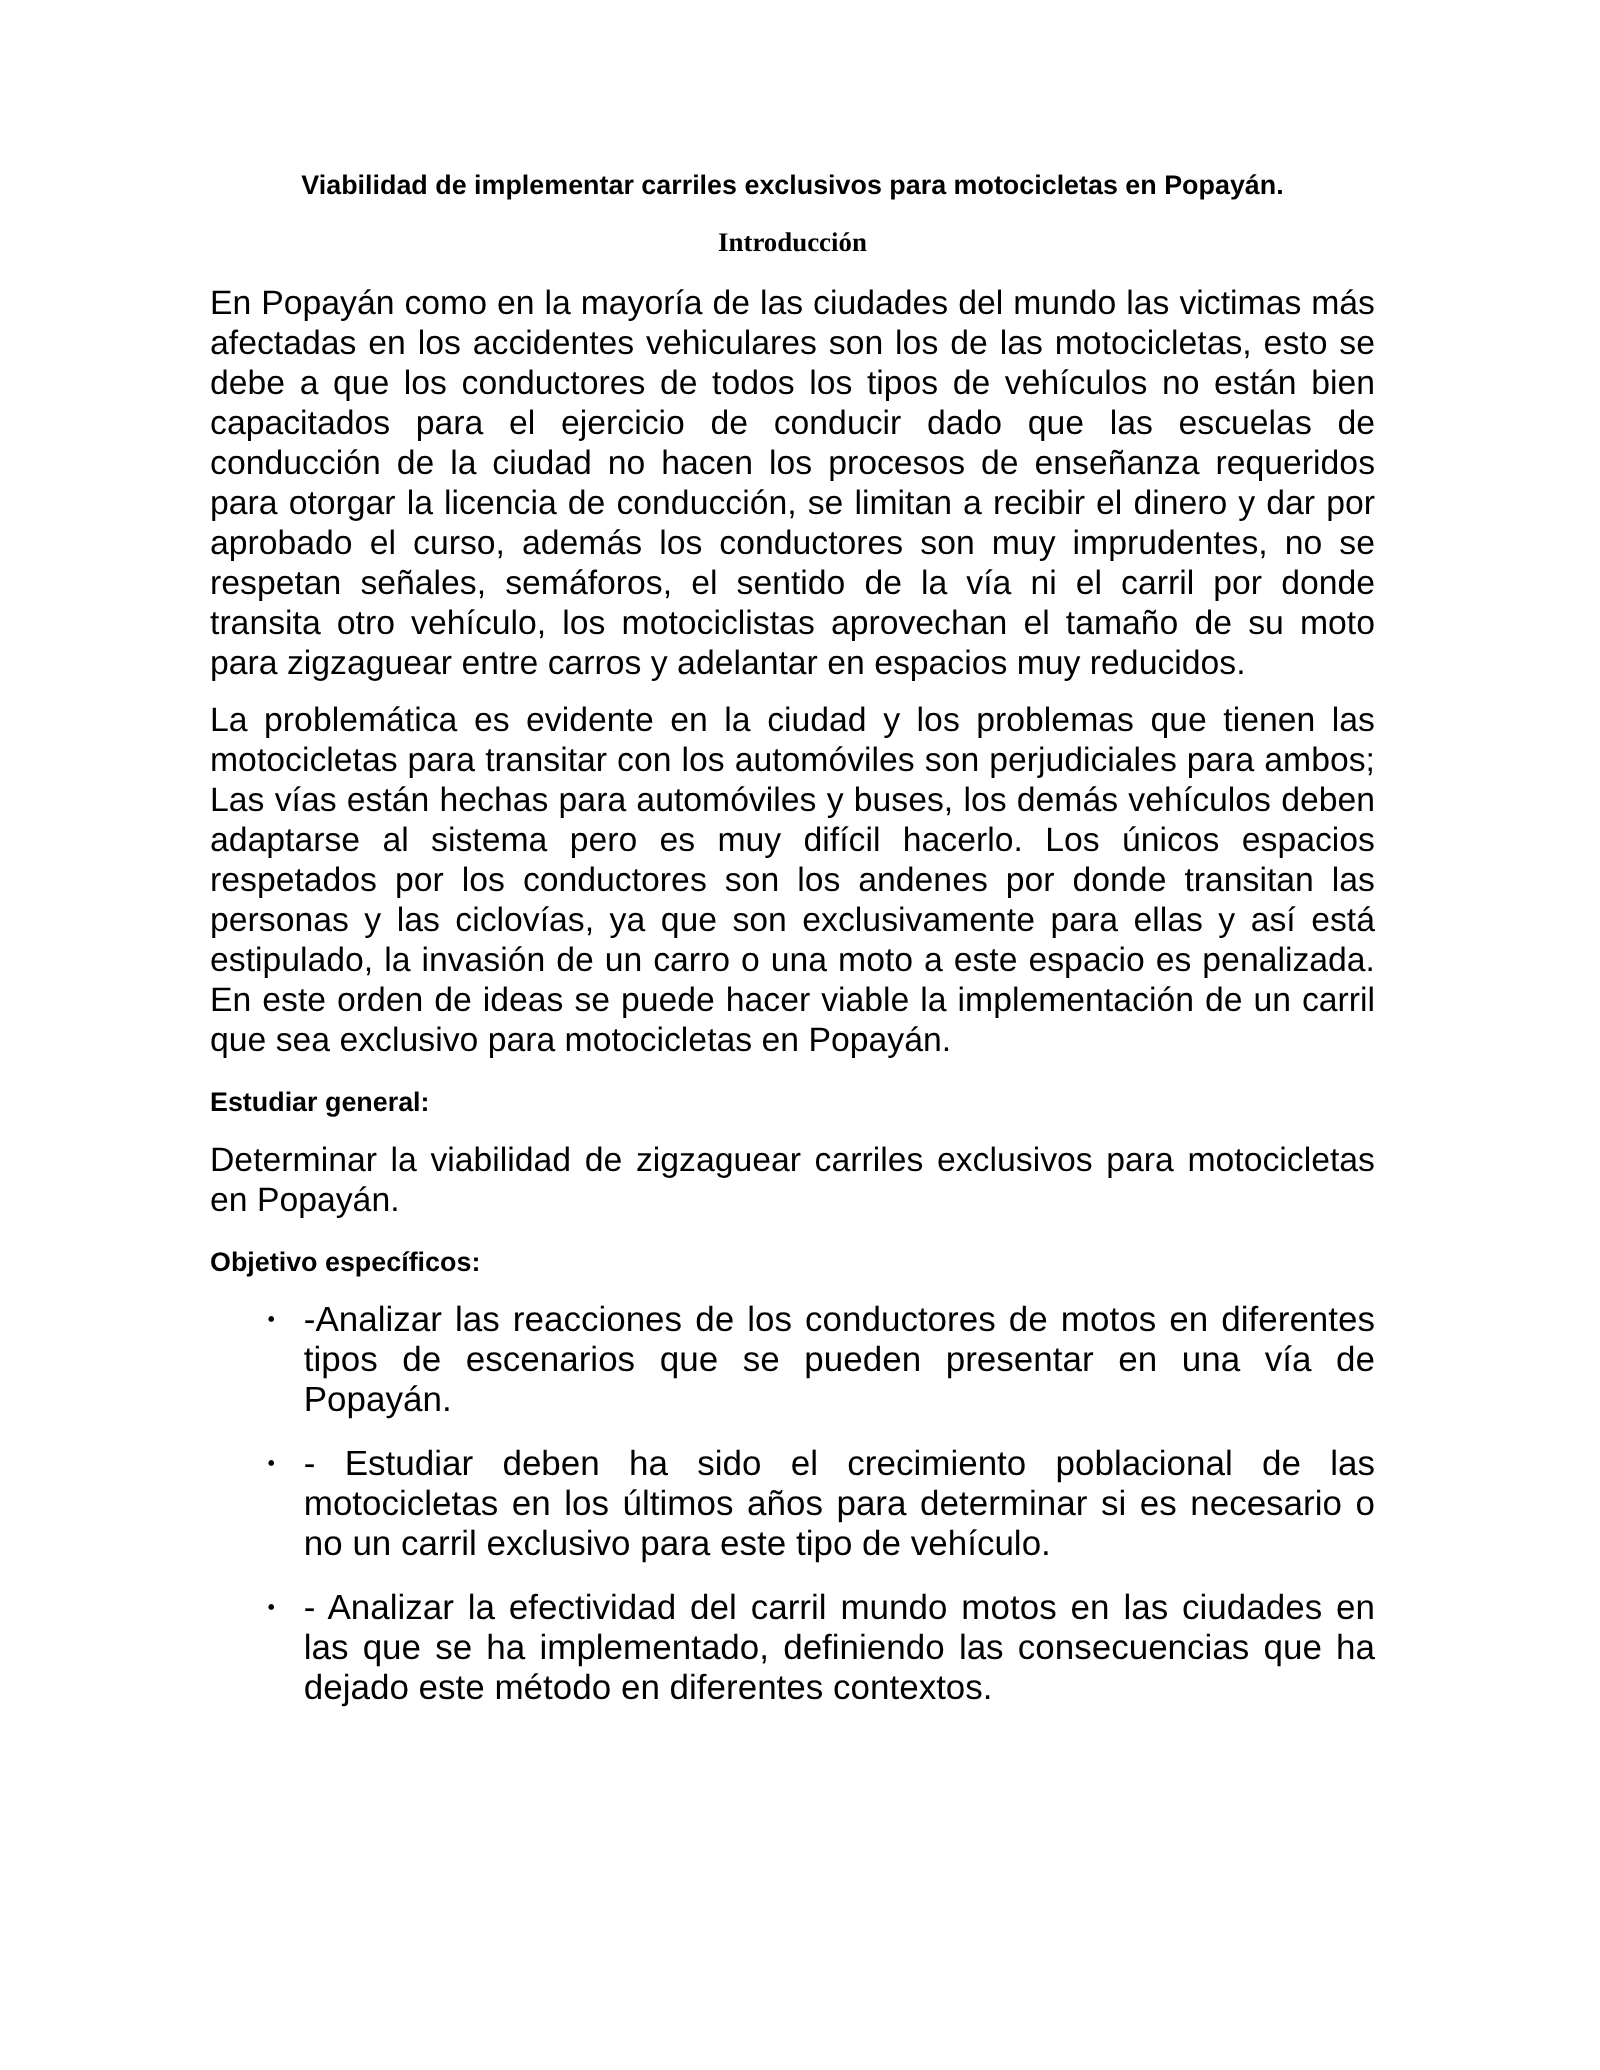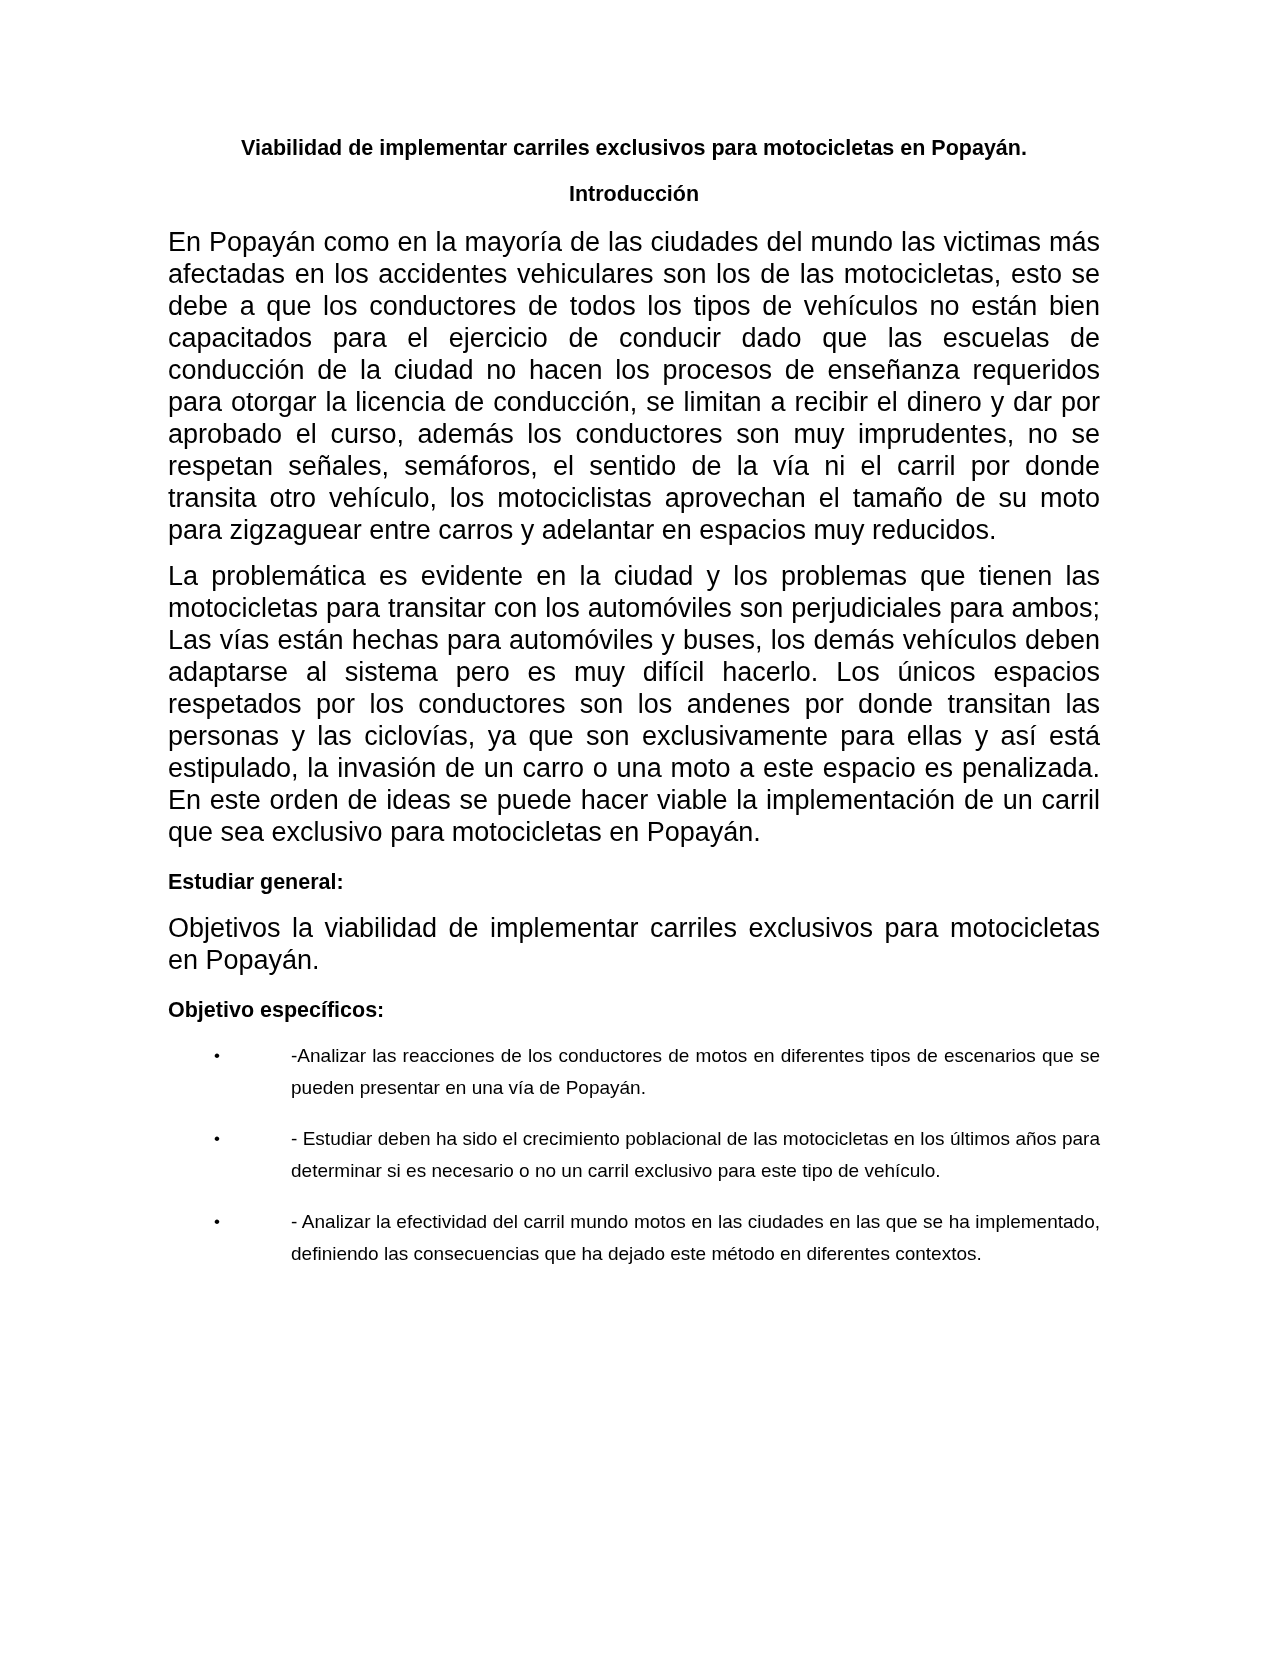--- a/index.html
+++ b/index.html
@@ -27,20 +27,21 @@
     text-align: center;
     line-height: 32px;
     margin: 0 0 14px 0;
   }
   .doc-subtitle {
     font-size: 21.5px;
     font-weight: bold;
     text-align: center;
     line-height: 32px;
     margin: 0 0 16px 0;
+    font-family: Liberation Serif, serif;
   }
   .body-par {
     font-size: 27px;
     line-height: 32px;
     text-align: justify;
     margin: 0 0 14px 0;
   }
   .section-heading {
     font-size: 21.5px;
     font-weight: bold;
@@ -59,42 +60,41 @@
   }
   .bullet-marker {
     flex: 0 0 75px;
     box-sizing: border-box;
     padding-left: 46px;
     font-size: 17px;
     line-height: 32px;
   }
   .bullet-text {
     flex: 1;
-    font-size: 19px;
+    font-size: 28px;
     line-height: 32px;
     text-align: justify;
-    margin-left: 48px;
   }
 </style>
 </head>
 <body>
 
 <div class="page">
 
   <h1 class="doc-title">Viabilidad de implementar carriles exclusivos para motocicletas en Popayán.</h1>
 
   <h2 class="doc-subtitle">Introducción</h2>
 
   <p class="body-par">En Popayán como en la mayoría de las ciudades del mundo las victimas más afectadas en los accidentes vehiculares son los de las motocicletas, esto se debe a que los conductores de todos los tipos de vehículos no están bien capacitados para el ejercicio de conducir dado que las escuelas de conducción de la ciudad no hacen los procesos de enseñanza requeridos para otorgar la licencia de conducción, se limitan a recibir el dinero y dar por aprobado el curso, además los conductores son muy imprudentes, no se respetan señales, semáforos, el sentido de la vía ni el carril por donde transita otro vehículo, los motociclistas aprovechan el tamaño de su moto para zigzaguear entre carros y adelantar en espacios muy reducidos.</p>
 
   <p class="body-par">La problemática es evidente en la ciudad y los problemas que tienen las motocicletas para transitar con los automóviles son perjudiciales para ambos; Las vías están hechas para automóviles y buses, los demás vehículos deben adaptarse al sistema pero es muy difícil hacerlo. Los únicos espacios respetados por los conductores son los andenes por donde transitan las personas y las ciclovías, ya que son exclusivamente para ellas y así está estipulado, la invasión de un carro o una moto a este espacio es penalizada. En este orden de ideas se puede hacer viable la implementación de un carril que sea exclusivo para motocicletas en Popayán.</p>
 
   <h3 class="section-heading">Estudiar general:</h3>
 
-  <p class="body-par">Objetivos la viabilidad de implementar carriles exclusivos para motocicletas en Popayán.</p>
+  <p class="body-par">Determinar la viabilidad de zigzaguear carriles exclusivos para motocicletas en Popayán.</p>
 
   <h3 class="section-heading">Objetivo específicos:</h3>
 
   <ul class="bullet-list">
     <li class="bullet-item">
       <span class="bullet-marker">•</span>
       <span class="bullet-text">-Analizar las reacciones de los conductores de motos en diferentes tipos de escenarios que se pueden presentar en una vía de Popayán.</span>
     </li>
     <li class="bullet-item">
       <span class="bullet-marker">•</span>

